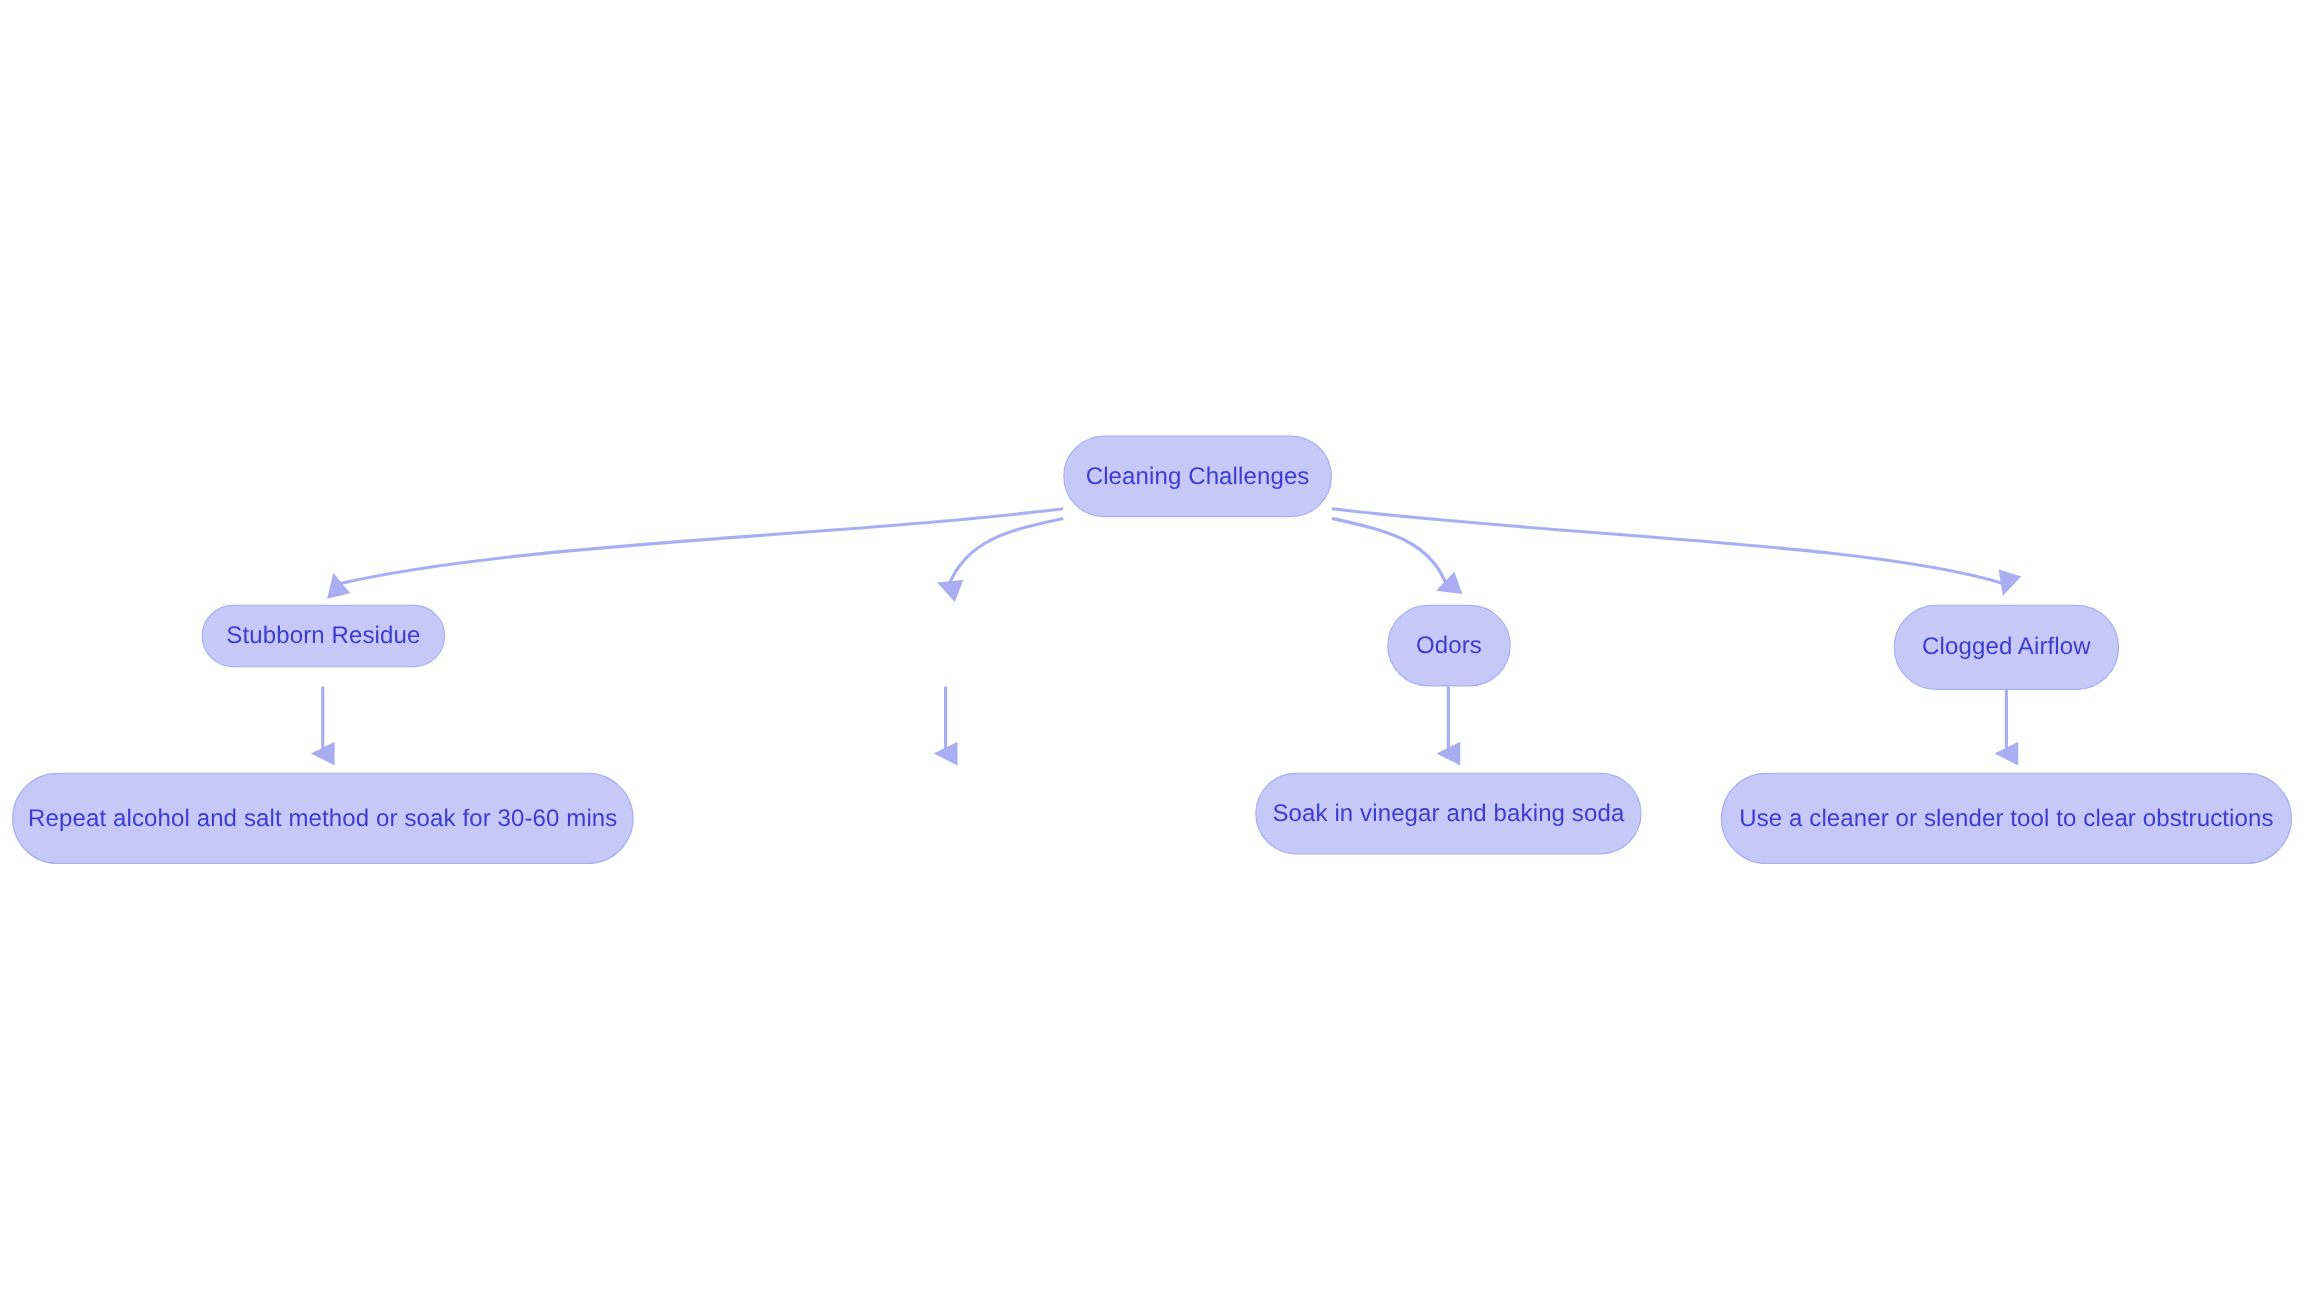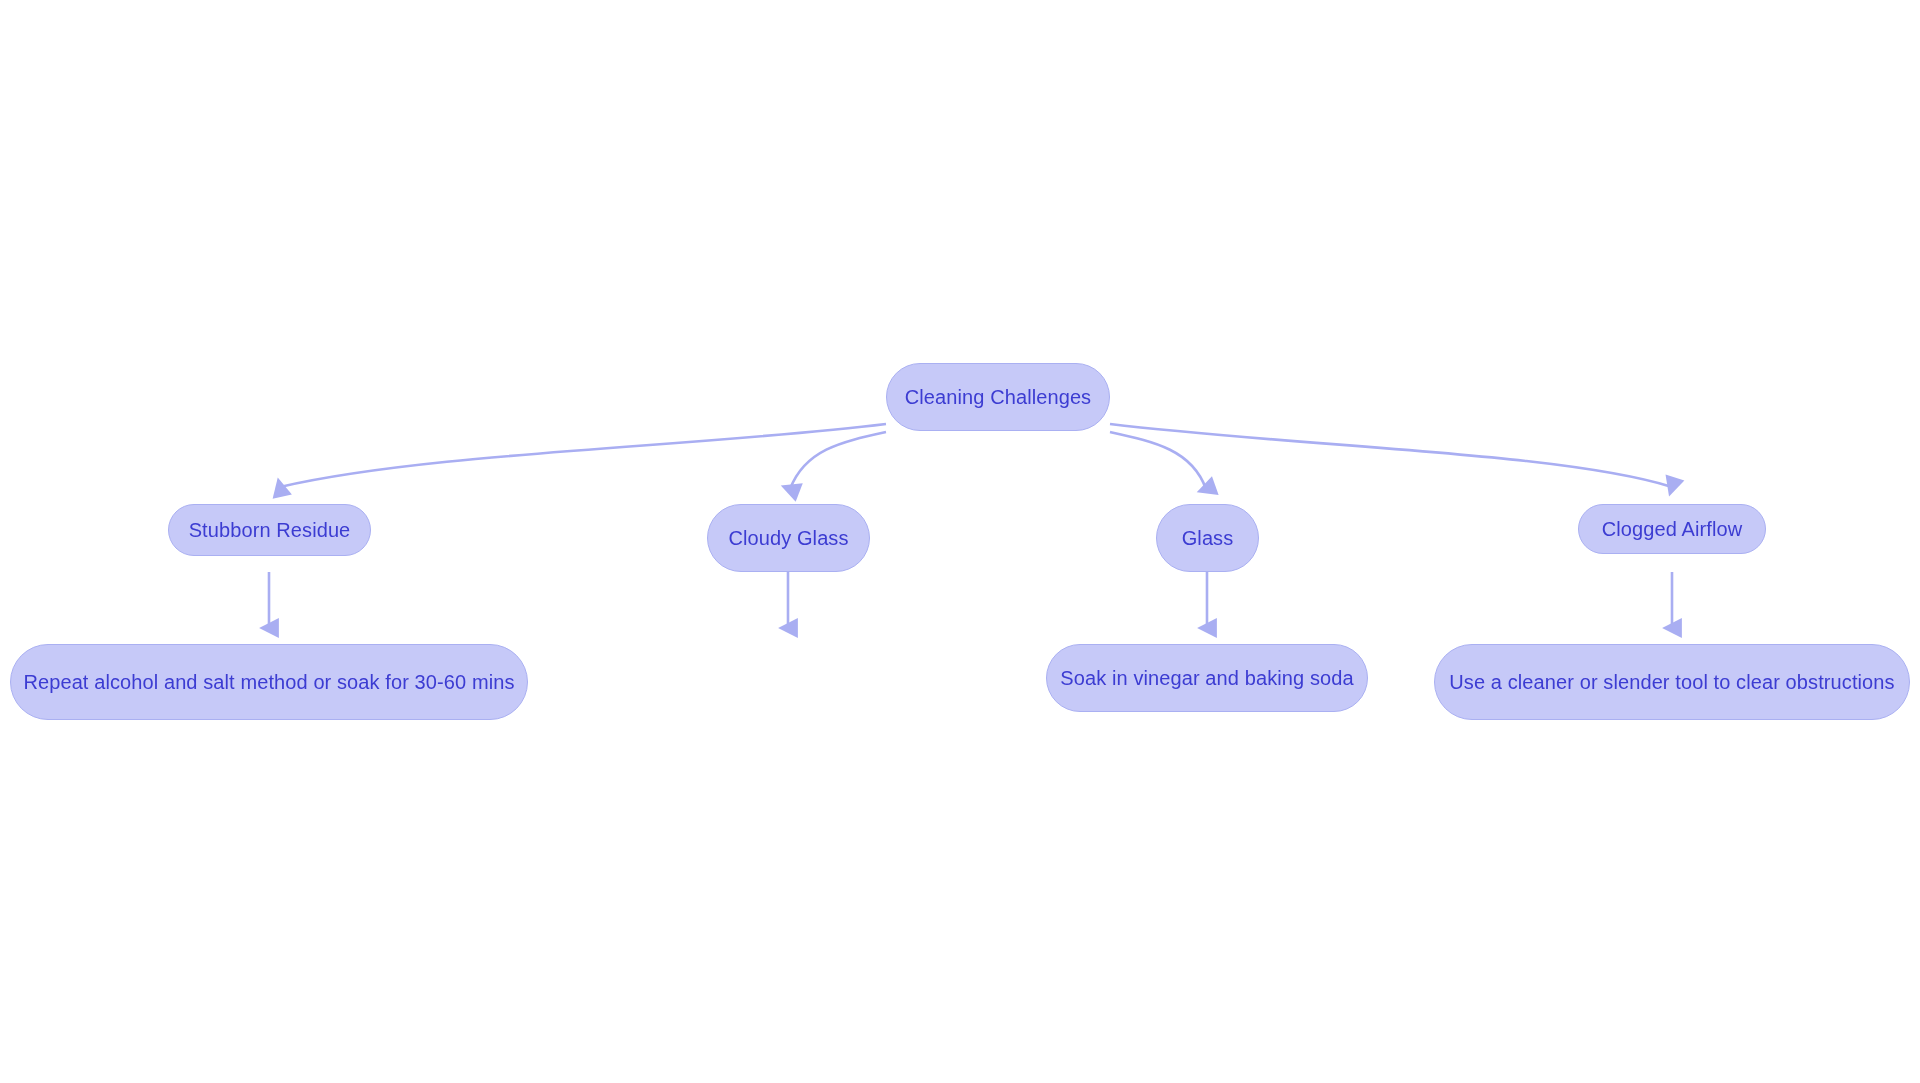--- a/index.html
+++ b/index.html
@@ -78,25 +78,24 @@
 
     <path d="M1207,572 L1207,628" fill="none" stroke="#a9aef2" stroke-width="2.6" marker-end="url(#arrow)"></path>
 
     <path d="M1672,572 L1672,628" fill="none" stroke="#a9aef2" stroke-width="2.6" marker-end="url(#arrow)"></path>
   </svg>
 
   <div class="node node-root" style="left:886px; top:363px; width:224px; height:68px;">Cleaning Challenges</div>
 
   <div class="node node-mid" style="left:168px; top:504px; width:203px; height:52px;">Stubborn Residue</div>
 
-  <div class="node node-mid" style="left:707px; top:504px; width:163px; height:68px;">Cloudy Glass</div>
 
-  <div class="node node-mid" style="left:1156px; top:504px; width:103px; height:68px;">Glass</div>
+  <div class="node node-mid" style="left:1156px; top:504px; width:103px; height:68px;">Odors</div>
 
-  <div class="node node-mid" style="left:1578px; top:504px; width:188px; height:50px;">Clogged Airflow</div>
+  <div class="node node-mid" style="left:1578px; top:504px; width:188px; height:71px;">Clogged Airflow</div>
 
   <div class="node node-leaf" style="left:10px; top:644px; width:518px; height:76px;">Repeat alcohol and salt method or soak for 30-60 mins</div>
 
 
   <div class="node node-leaf" style="left:1046px; top:644px; width:322px; height:68px;">Soak in vinegar and baking soda</div>
 
   <div class="node node-leaf" style="left:1434px; top:644px; width:476px; height:76px;">Use a cleaner or slender tool to clear obstructions</div>
 
 </div>
 

